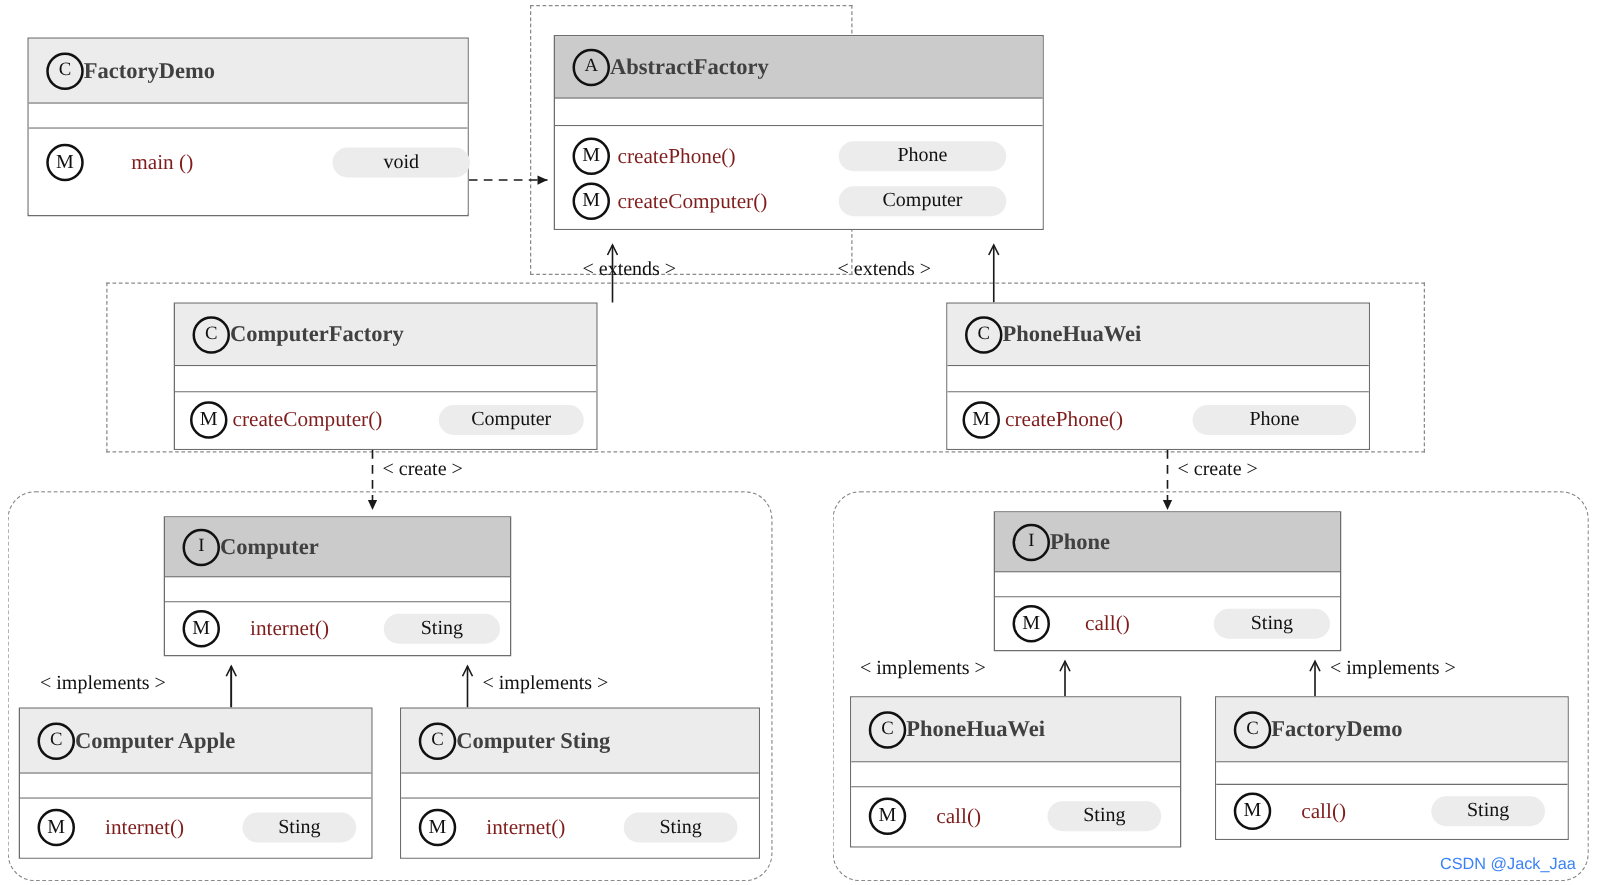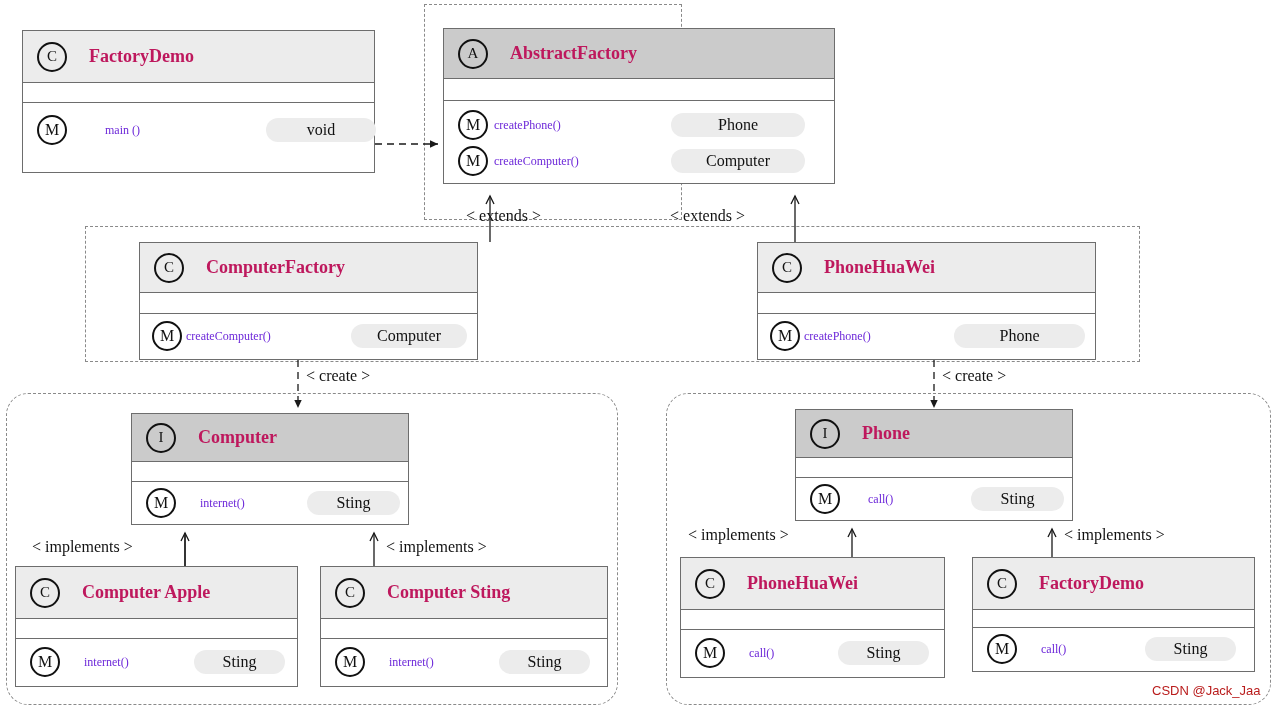--- a/index.html
+++ b/index.html
@@ -39,22 +39,21 @@
     box-sizing: border-box;
     border-bottom: 1px solid #6d6d6d;
     height: 52px;
     padding-left: 14px;
   }
   .uml-title.light { background: #ececec; }
   .uml-title.dark  { background: #cbcbcb; }
   .uml-title .tname {
     font-weight: bold;
     font-size: 18px;
-    color: #be185d;
-    margin-left: 22px;
+    color: #404040;
     white-space: nowrap;
   }
   .uml-attrs {
     height: 20px;
     box-sizing: border-box;
     border-bottom: 1px solid #6d6d6d;
     background: #ffffff;
   }
   .uml-methods {
     box-sizing: border-box;
@@ -62,22 +61,22 @@
     padding: 4px 0 4px 0;
   }
   .mrow {
     display: flex;
     align-items: center;
     height: 36px;
     padding-left: 14px;
     position: relative;
   }
   .mname {
-    font-size: 12px;
-    color: #6d28d9;
+    font-size: 17px;
+    color: #7f1d1d;
     white-space: nowrap;
   }
   .mtype {
     position: absolute;
     background: #ececec;
     border-radius: 13px;
     font-size: 16px;
     color: #111111;
     padding: 3px 0;
     text-align: center;
@@ -118,21 +117,21 @@
     width: 1278px;
     height: 708px;
     z-index: 2;
     pointer-events: none;
   }
 
   .watermark {
     position: absolute;
     font-family: "Liberation Sans", sans-serif;
     font-size: 13px;
-    color: #b91c1c;
+    color: #3b82f6;
     white-space: nowrap;
     z-index: 8;
   }
 </style>
 </head>
 <body>
 
 <div id="canvas">
 
   <div class="group" style="left:424px; top:4px; width:258px; height:216px;"></div>

